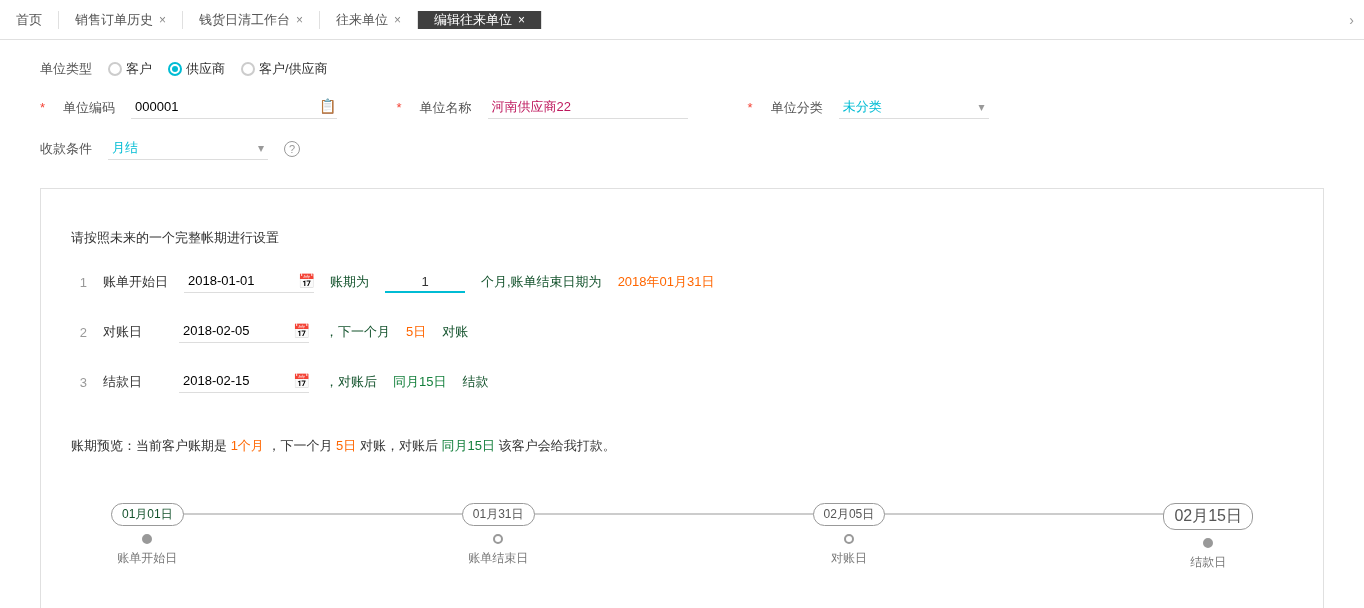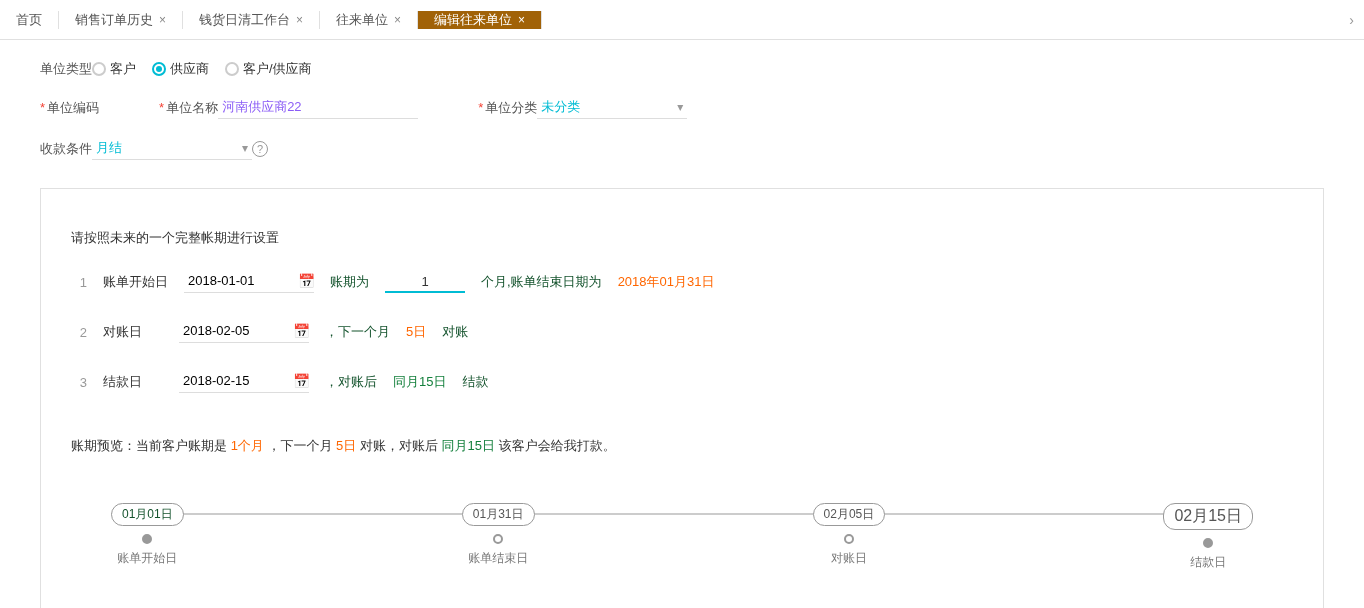--- a/index.html
+++ b/index.html
@@ -18,21 +18,21 @@
       align-items: center;
       padding: 0 16px;
       cursor: pointer;
       border-right: 1px solid #e0e0e0;
       font-size: 13px;
       color: #555;
       white-space: nowrap;
       gap: 6px;
     }
     .tab.active {
-      background: #a16207;
+      background: #404040;
       color: #fff;
     }
     .tab .close-icon {
       font-size: 12px;
       color: inherit;
       opacity: 0.7;
       cursor: pointer;
     }
     .tab.active .close-icon { color: #fff; opacity: 1; }
 
@@ -58,21 +58,21 @@
     .form-row {
       display: flex;
       align-items: center;
       margin-bottom: 18px;
       gap: 20px;
     }
 
     .field-group {
       display: flex;
       align-items: center;
-      gap: 0;
+      gap: 16px;
     }
 
     .field-label {
       color: #555;
       white-space: nowrap;
     }
 
     .required-star {
       color: #f44336;
       margin-right: 2px;
@@ -113,21 +113,21 @@
       background: #00bcd4;
       border-radius: 50%;
     }
 
     
     .text-input {
       border: none;
       border-bottom: 1px solid #ddd;
       outline: none;
       font-size: 13px;
-      color: #8b5cf6;
+      color: #be185d;
       padding: 3px 4px;
       background: transparent;
     }
 
     .input-with-icon {
       display: flex;
       align-items: center;
       border-bottom: 1px solid #ddd;
       padding-bottom: 2px;
     }
@@ -300,20 +300,24 @@
           <span>客户/供应商</span>
         </label>
       </div>
     </div>
   </div>
 
   <div class="form-row">
     <div class="field-group">
       <span class="required-star">*</span>
       <span class="field-label">单位编码</span>
+      <div class="input-with-icon">
+        <input type="text" class="unit-code-input" value="000001" style="">
+        <span class="calendar-icon">📋</span>
+      </div>
     </div>
 
     <div class="field-group" style="margin-left:40px;">
       <span class="required-star">*</span>
       <span class="field-label">单位名称</span>
       <input type="text" class="text-input unit-name-input" value="河南供应商22" style="">
     </div>
 
     <div class="field-group" style="margin-left:40px;">
       <span class="required-star">*</span>

